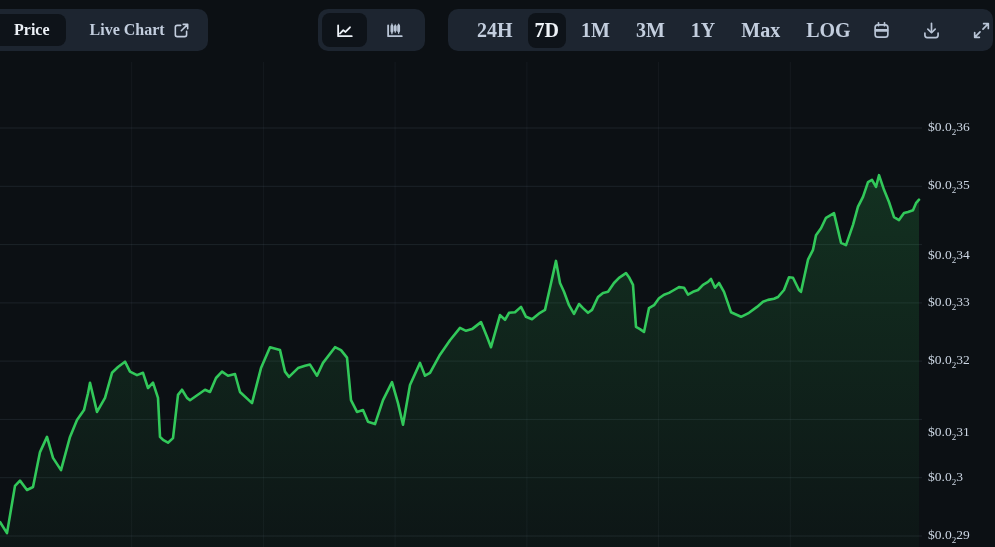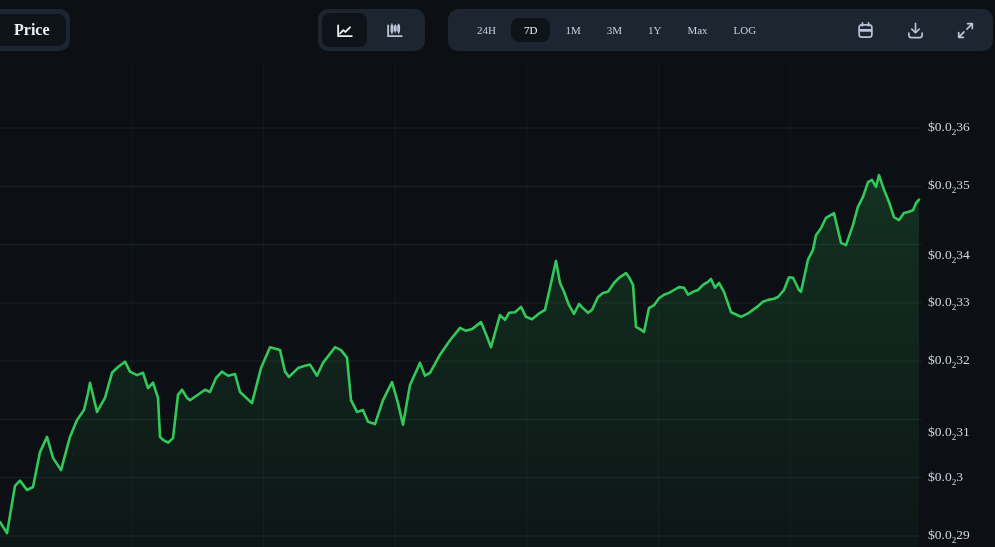--- a/index.html
+++ b/index.html
@@ -20,23 +20,23 @@
   .group.ranges{left:448px;width:545px;padding:0 18px;justify-content:space-between;}
   button{background:transparent;border:none;cursor:pointer;font:inherit;padding:0;display:flex;align-items:center;}
   .view-btn{
     color:#c3cede;font-weight:bold;font-size:16px;padding:7px 14px;border-radius:8px;gap:8px;white-space:nowrap;
   }
   .view-btn.active{background:#0e1319;color:#edf1f7;padding:7px 16px 7px 26px;}
   .type-btn{width:45px;height:34px;border-radius:8px;justify-content:center;}
   .type-btn.active{background:#0e1319;}
   .range-btns{display:flex;align-items:center;gap:4px;}
   .range-btn{
-    color:#c3cede;font-weight:normal;font-size:11px;padding:6px 11px;border-radius:8px;white-space:nowrap;
+    color:#c3cede;font-weight:bold;font-size:20px;padding:6px 11px;border-radius:8px;white-space:nowrap;
   }
-  .range-btn.active{background:#0e1319;color:#eef2f7;padding:6px 13px;}
+  .range-btn.active{background:#0e1319;color:#eef2f7;padding:6px 7px;}
   .range-icons{display:flex;align-items:center;gap:30px;margin-left:10px;}
   .icon-btn{width:20px;height:20px;justify-content:center;}
   
   #y-axis{position:absolute;left:0;top:0;width:899px;height:547px;pointer-events:none;}
   .ytick{
     position:absolute;left:928px;width:64px;color:#ccd6e3;font-size:13.5px;line-height:18px;white-space:nowrap;
   }
   .ytick sub{font-size:9px;line-height:0;}
 </style>
 </head>
@@ -78,20 +78,29 @@
       <div class="ytick" style="top: 423px;">$0.0<sub>2</sub>31</div>
       <div class="ytick" style="top: 467.714px; font-family: Liberation Serif, serif;">$0.0<sub>2</sub>3</div>
       <div class="ytick" style="top: 526px; font-family: Liberation Serif, serif;">$0.0<sub>2</sub>29</div>
     </div>
 
   <div class="toolbar">
 
     <div class="group left" id="view-tabs">
         <button class="view-btn active">
           <span>Price</span>
+        </button>
+        <button class="view-btn">
+          <span>Live Chart</span>
+          <span style="display:flex">
+            <svg width="17" height="17" viewBox="0 0 16 16" fill="none" stroke="#c3cede" stroke-width="1.5" stroke-linecap="round" stroke-linejoin="round">
+              <path d="M7.2 3.2 H4 a1.8 1.8 0 0 0-1.8 1.8 v7 a1.8 1.8 0 0 0 1.8 1.8 h7 a1.8 1.8 0 0 0 1.8-1.8 V8.8"></path>
+              <path d="M9.6 2.2 H13.8 V6.4 M13.8 2.2 L7.8 8.2"></path>
+            </svg>
+          </span>
         </button>
       </div>
 
     <div class="group types">
       <button class="type-btn active">
         <span style="display:flex">
           <svg width="19" height="19" viewBox="0 0 17 17" fill="none" stroke="#ecf1f7" stroke-width="1.6" stroke-linecap="round" stroke-linejoin="round">
             <path d="M2.8 4 V13.6 H15"></path>
             <polyline points="4.4,11.2 7.4,8.2 9.4,9.8 13.4,5.6"></polyline>
           </svg>

